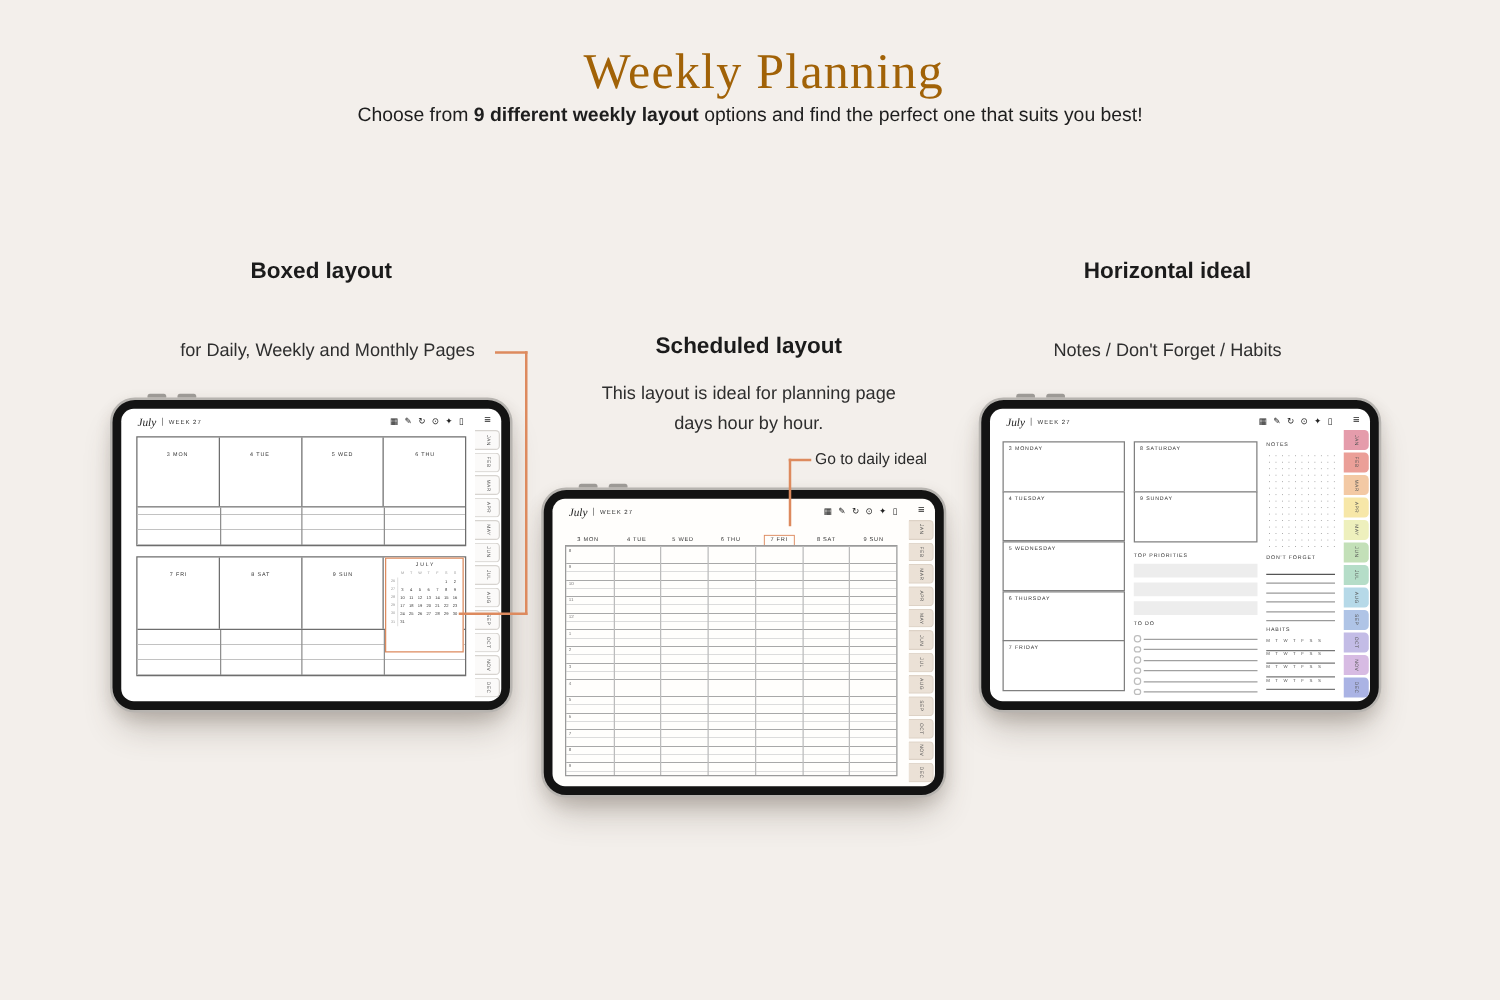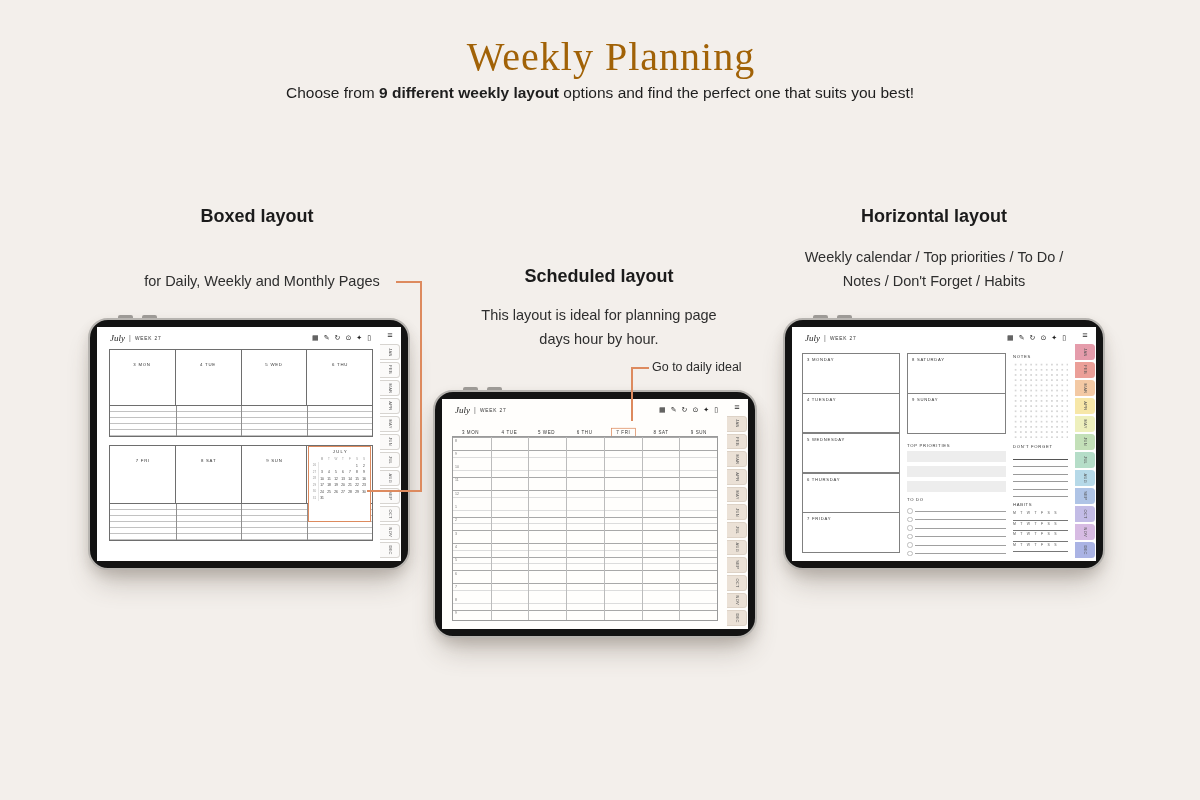--- a/index.html
+++ b/index.html
@@ -38,21 +38,21 @@
   .cn-s1 { left:631px; top:367px; width:18px;  height:2px; }
   .cn-s2 { left:631px; top:367px; width:2px;   height:54px; }
   
   .tablet {
     position:absolute; background:#131313; border:2px solid #b7b4b0;
     border-radius:20px; padding:7px;
     box-shadow:0 18px 28px -8px rgba(75,62,50,.32), 0 5px 12px rgba(75,62,50,.15);
   }
   .t-btn { position:absolute; top:-5px; height:3px; width:15px; background:#9d9a96; border-radius:2px 2px 0 0; }
   .t-btn1 { left:28px; } .t-btn2 { left:52px; }
-  .screen { position:relative; width:100%; height:100%; background:#fff; border-radius:0; overflow:hidden; }
+  .screen { position:relative; width:100%; height:100%; background:#fff; border-radius:10px; overflow:hidden; }
   
   .p-header { position:absolute; top:0; left:0; right:26px; height:21px; display:flex; align-items:center; padding:0 4px 0 13px; z-index:3; }
   .p-month { font-family:"Liberation Serif", serif; font-style:italic; font-size:9px; color:#222; }
   .p-sep { font-size:7px; margin:0 4px; color:#666; }
   .p-week { display:inline-block; font-size:6px; letter-spacing:1px; color:#333; transform:scale(.8); transform-origin:0 50%; }
   .p-icons { margin-left:auto; display:flex; gap:5px; font-size:7px; color:#222; line-height:1; }
   
   .p-tabs { position:absolute; top:3px; right:1px; bottom:3px; width:20px; display:flex; flex-direction:column; gap:2px; z-index:2; }
   .p-menu { height:11px; line-height:11px; font-size:9px; text-align:center; color:#1a1a1a; margin-bottom:1px; }
   .month-tab { flex:1; display:flex; align-items:center; justify-content:center; border-radius:0 3.5px 3.5px 0; overflow:hidden; }
@@ -122,22 +122,22 @@
 
 <h1 class="title">Weekly Planning</h1>
 <p class="subtitle"><span>Choose from </span><strong>9 different weekly layout</strong><span> options and find the perfect one that suits you best!</span></p>
 
 <h2 class="sec-head head-boxed">Boxed layout</h2>
 <p class="sec-desc desc-boxed"><br><span>for Daily, Weekly and Monthly Pages</span></p>
 
 <h2 class="sec-head head-sched">Scheduled layout</h2>
 <p class="sec-desc desc-sched"><span>This layout is ideal for planning page</span><br><span>days hour by hour.</span></p>
 
-<h2 class="sec-head head-horiz">Horizontal layout</h2>
-<p class="sec-desc desc-horiz"><span>Weekly calendar / Top priorities / To Do /</span><br><span>Notes / Don't Forget / Habits</span></p>
+<h2 class="sec-head head-horiz">Horizontal ideal</h2>
+<p class="sec-desc desc-horiz"><br><span>Notes / Don't Forget / Habits</span></p>
 
 <span class="callout">Go to daily ideal</span>
 
 <div class="connector cn-b1"></div>
 <div class="connector cn-b2"></div>
 <div class="connector cn-b3"></div>
 <div class="connector cn-s1"></div>
 <div class="connector cn-s2"></div>
 
 <div class="tablet" style="left:88px; top:318px; width:322px; height:252px;">

